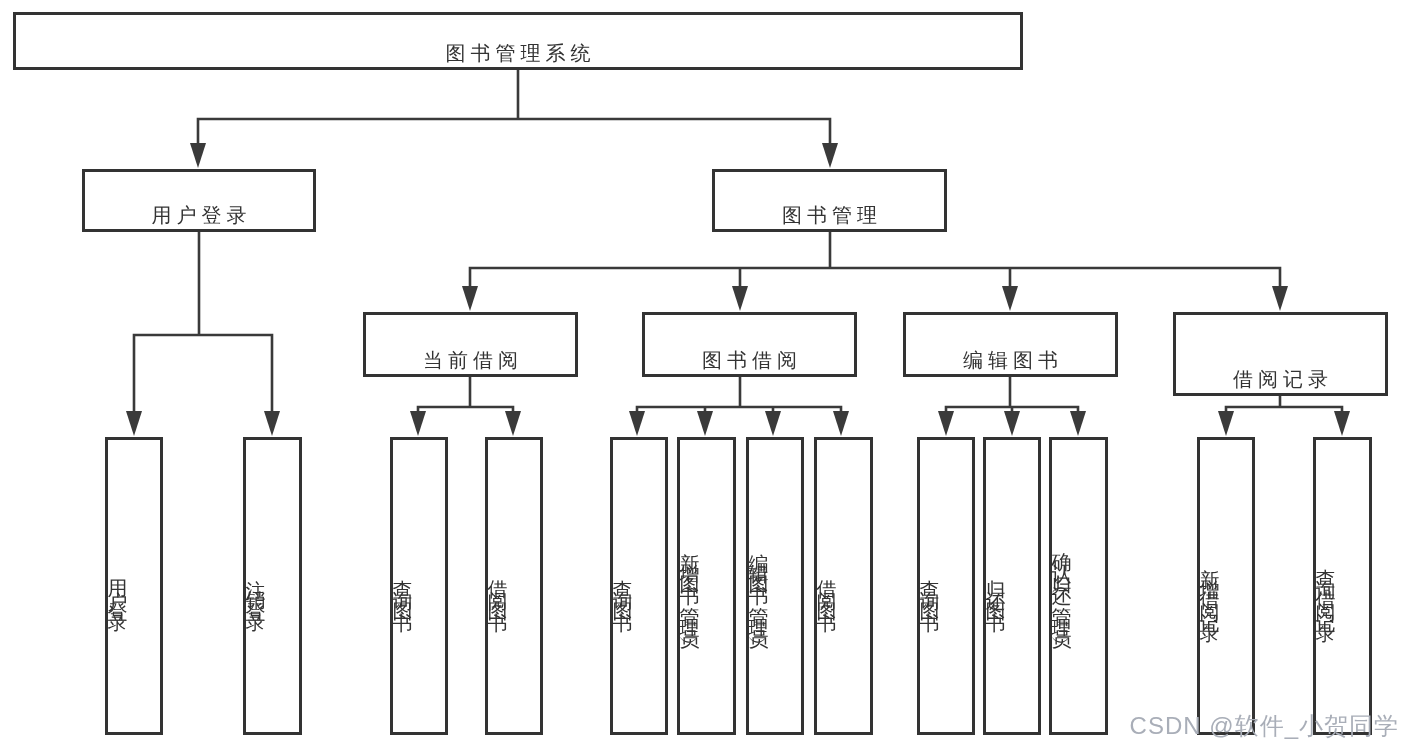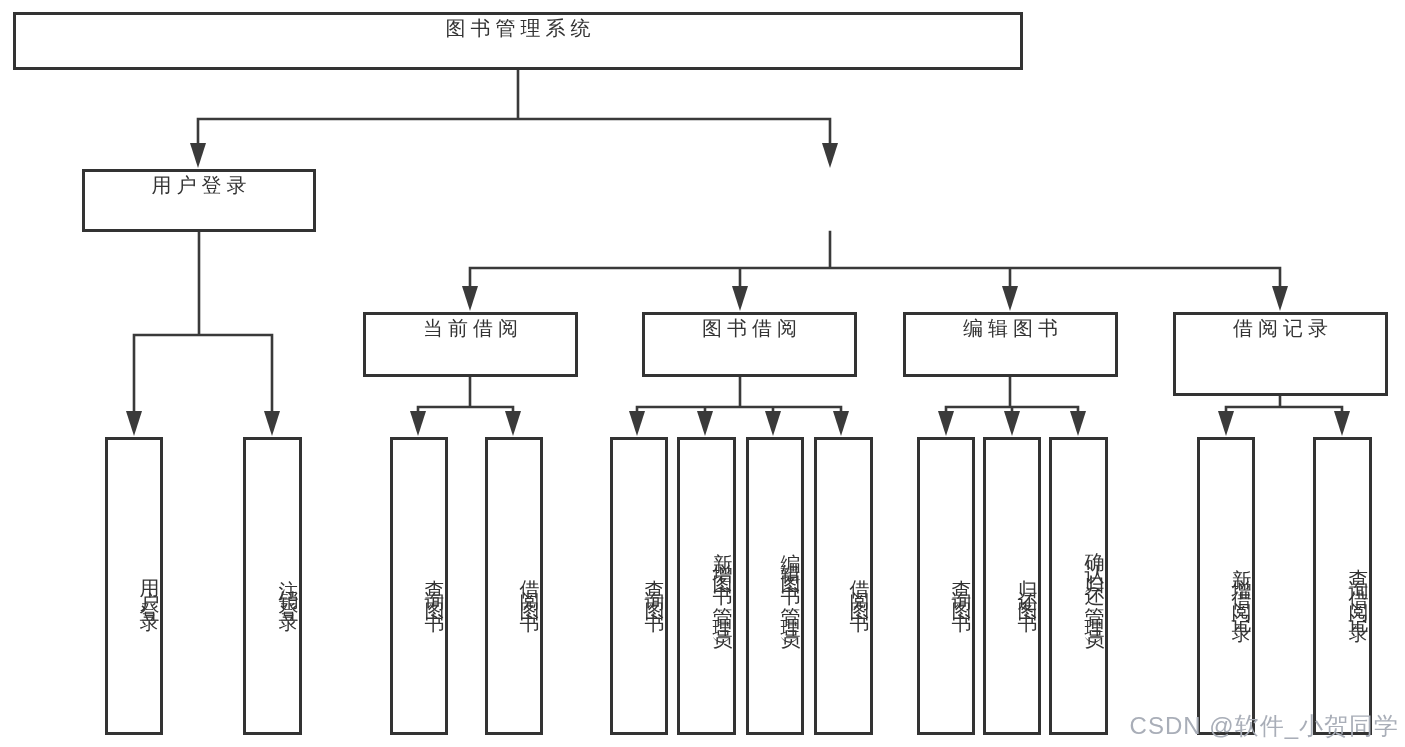--- a/index.html
+++ b/index.html
@@ -18,21 +18,21 @@
     overflow:hidden;
   }
   .connectors{position:absolute;left:0;top:0;width:1405px;height:747px;}
   .connectors .line{stroke:var(--line-color);stroke-width:2.6;fill:none;stroke-linecap:square;}
   .connectors .arrow{fill:var(--line-color);stroke:none;}
   .box{
     position:absolute;
     box-sizing:border-box;
     background:#ffffff;
     border:3px solid var(--border-color);
-    display:flex;align-items:flex-start;justify-content:center;
+    display:flex;align-items:flex-end;justify-content:center;
     color:var(--text-color);
     font-size:20px;
     letter-spacing:5px;
     white-space:nowrap;
   }
   .box .lbl{display:block;text-indent:5px;}
   .leaf{
     writing-mode:vertical-rl;
     text-orientation:mixed;
     letter-spacing:11px;
@@ -91,20 +91,23 @@
     <path class="arrow" d="M1342 436 l-8 -25 h16 z"></path>
   </svg>
 
   <div class="box" style="left:13px;top:12px;width:1010px;height:58px">
     <span class="lbl">图书管理系统</span>
   </div>
 
   <div class="box" style="left:82px;top:169px;width:234px;height:63px">
     <span class="lbl">用户登录</span>
   </div>
+  <div class="box" style="left:712px;top:169px;width:235px;height:63px">
+    <span class="lbl">图书管理</span>
+  </div>
 
   <div class="box" style="left:363px;top:312px;width:215px;height:65px">
     <span class="lbl">当前借阅</span>
   </div>
   <div class="box" style="left:642px;top:312px;width:215px;height:65px">
     <span class="lbl">图书借阅</span>
   </div>
   <div class="box" style="left:903px;top:312px;width:215px;height:65px">
     <span class="lbl">编辑图书</span>
   </div>

